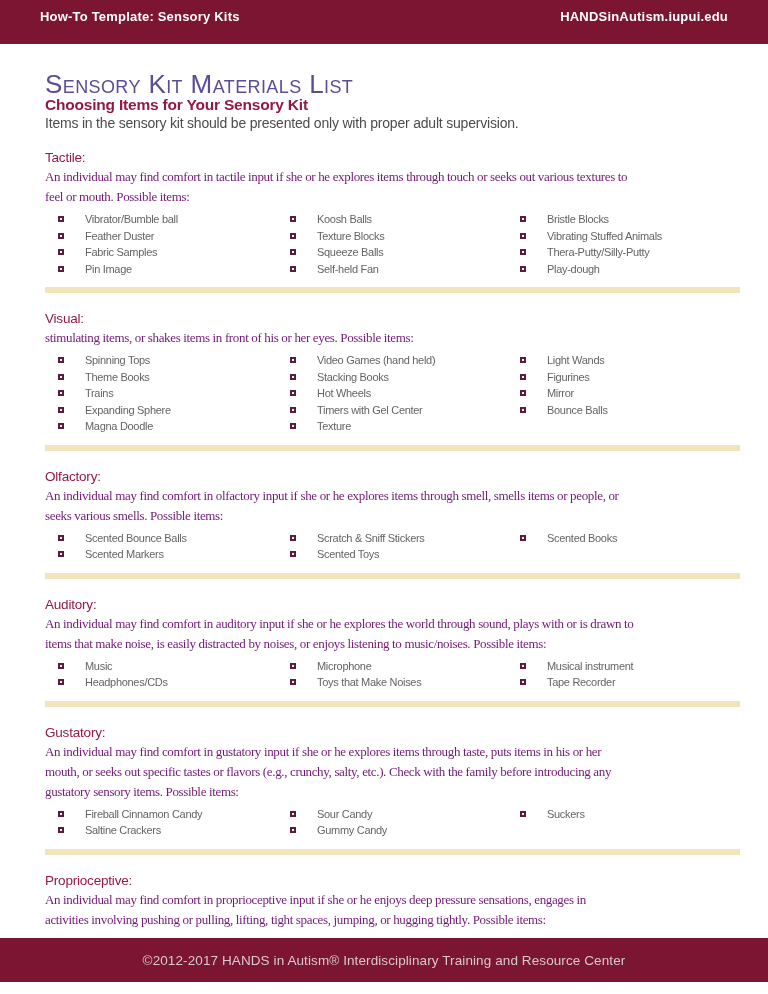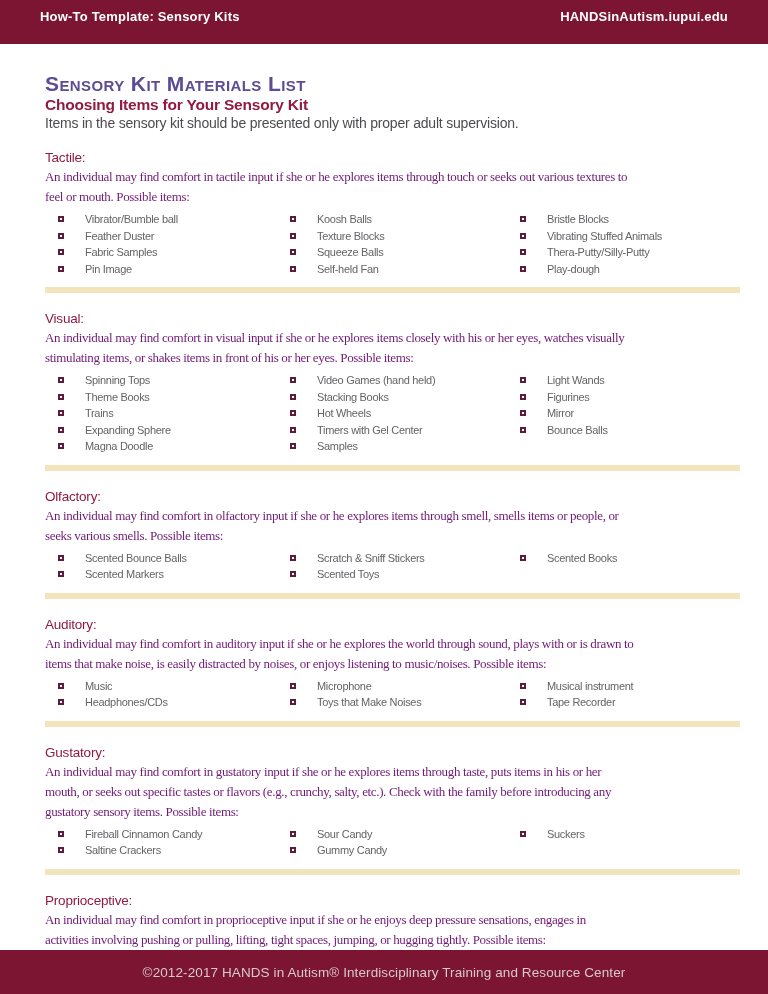--- a/index.html
+++ b/index.html
@@ -28,22 +28,22 @@
     color: #ffffff;
     font-size: 13px;
     font-weight: bold;
     letter-spacing: 0.2px;
   }
 
   
   .intro { margin: 12px 40px 0 45px; }
   .intro .title {
     font-variant: small-caps;
-    font-weight: bold;
-    font-size: 21px;
+    font-weight: normal;
+    font-size: 26px;
     line-height: 24px;
     color: #5d4c95;
     letter-spacing: 0.4px;
     margin-top: 28px;
   }
   .intro .subtitle {
     font-size: 15.5px;
     line-height: 18px;
     font-weight: bold;
     color: #911b40;
@@ -105,21 +105,21 @@
   .divider {
     height: 6px;
     background: #f2e4bb;
     margin-top: 10px;
   }
   .section:last-child .divider { display: none; }
 
   
   .footer {
     position: absolute;
-    left: 0; right: 0; bottom: 0;
+    left: 0; right: 0; bottom: 12px;
     height: 44px;
     background: #7b1531;
     display: flex;
     align-items: center;
     justify-content: center;
   }
   .footer span {
     color: #d8c9cf;
     font-size: 13.5px;
     letter-spacing: 0.1px;
@@ -203,21 +203,20 @@
               <span class="check-label">Play-dough</span>
             </div>
           </div>
         </div>
       <div class="divider"></div>
     </div>
 
     <div class="section">
       <div class="section-heading">Visual:</div>
       <div class="section-desc">
-          <div class="desc-line">An individual may find comfort in visual input if she or he explores items closely with his or her eyes, watches visually</div>
           <div class="desc-line">stimulating items, or shakes items in front of his or her eyes.  Possible items:</div>
         </div>
       <div class="checklist">
           <div class="check-col">
             <div class="check-item">
               <span class="checkbox"></span>
               <span class="check-label">Spinning Tops</span>
             </div>
             <div class="check-item">
               <span class="checkbox"></span>
@@ -248,21 +247,21 @@
             <div class="check-item">
               <span class="checkbox"></span>
               <span class="check-label">Hot Wheels</span>
             </div>
             <div class="check-item">
               <span class="checkbox"></span>
               <span class="check-label">Timers with Gel Center</span>
             </div>
             <div class="check-item">
               <span class="checkbox"></span>
-              <span class="check-label">Samples</span>
+              <span class="check-label">Texture</span>
             </div>
           </div>
           <div class="check-col">
             <div class="check-item">
               <span class="checkbox"></span>
               <span class="check-label">Light Wands</span>
             </div>
             <div class="check-item">
               <span class="checkbox"></span>
               <span class="check-label">Figurines</span>

